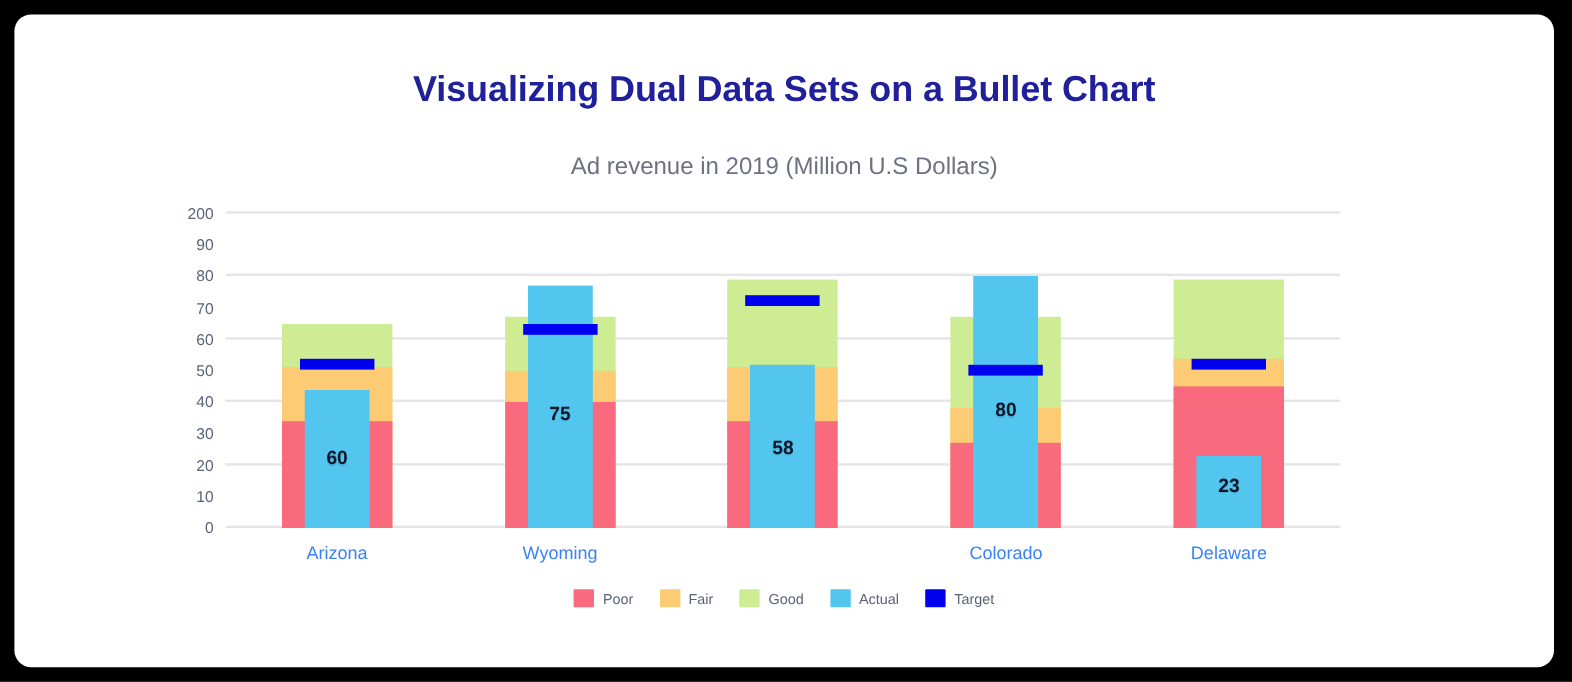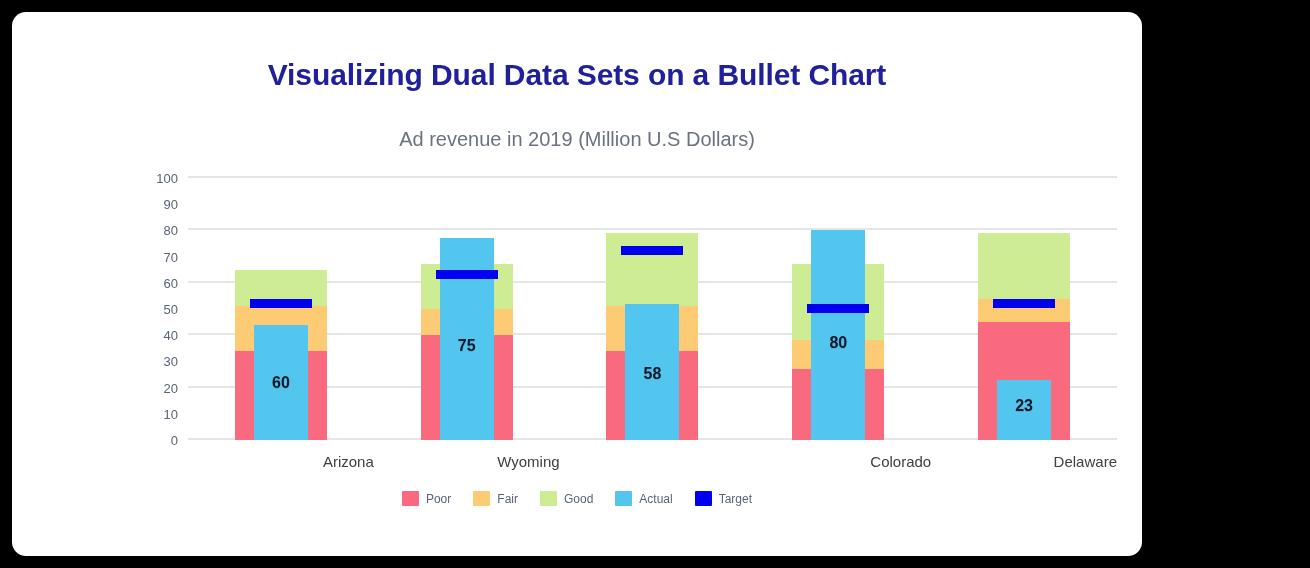--- a/index.html
+++ b/index.html
@@ -5,21 +5,21 @@
   * { box-sizing: border-box; margin: 0; padding: 0; }
   html, body {
     width: 1310px; height: 568px;
     background: #000000;
     font-family: "Liberation Sans", sans-serif;
     overflow: hidden;
   }
   #frame {
     position: absolute;
     left: 12px; top: 12px;
-    width: 1130px; height: 544px;
+    width: 1283px; height: 544px;
     background: #ffffff;
     border-radius: 14px;
     overflow: hidden;
   }
   #card {
     position: relative;
     width: 100%; height: 100%;
   }
 
   
@@ -109,23 +109,23 @@
     transform: translateX(-50%);
     width: 62px;
     height: 9px;
     z-index: 5;
   }
   .xlabel {
     position: absolute;
     top: 100%;
     margin-top: 13px;
     left: 0; width: 100%;
-    text-align: right;
+    text-align: center;
     font-size: 15px;
-    color: #404040;
+    color: #3b82f6;
     white-space: nowrap;
   }
 
   
   #legend {
     position: absolute;
     left: 0;
     top: 479px;
     width: 100%;
     display: flex;
@@ -161,21 +161,21 @@
       <div id="gridlines">
           <div class="gridline" style="bottom: 262px;"></div>
           <div class="gridline" style="bottom: 209.6px;"></div>
           <div class="gridline" style="bottom: 157.2px;"></div>
           <div class="gridline" style="bottom: 104.8px;"></div>
           <div class="gridline" style="bottom: 52.4px;"></div>
           <div class="gridline" style="bottom: 0px;"></div>
         </div>
       <div id="yaxis">
           <div class="ytick-row" style="bottom: 262px;">
-            <span class="ytick">100</span>
+            <span class="ytick">200</span>
           </div>
           <div class="ytick-row" style="bottom: 235.8px;">
             <span class="ytick">90</span>
           </div>
           <div class="ytick-row" style="bottom: 209.6px;">
             <span class="ytick">80</span>
           </div>
           <div class="ytick-row" style="bottom: 183.4px;">
             <span class="ytick">70</span>
           </div>

